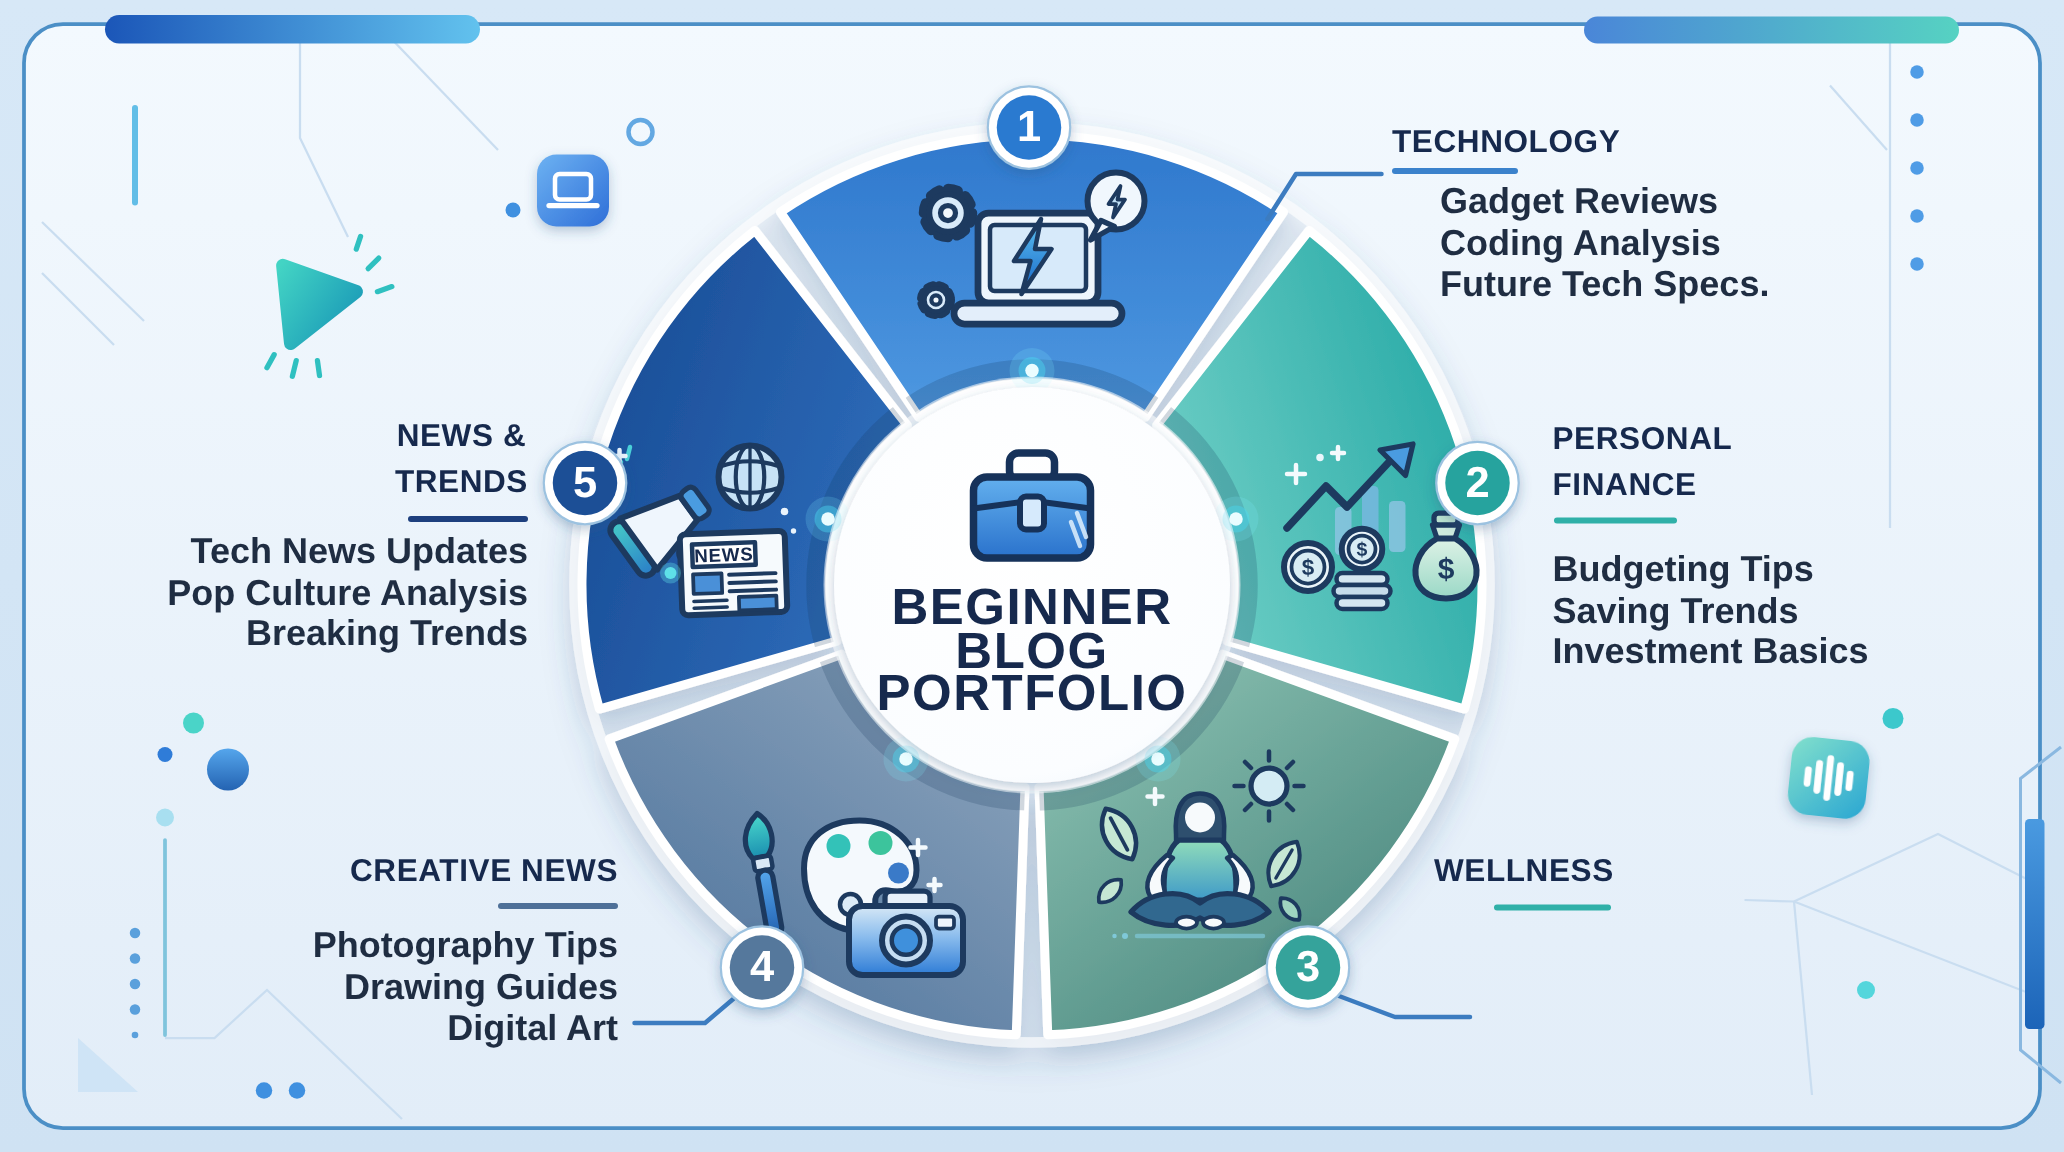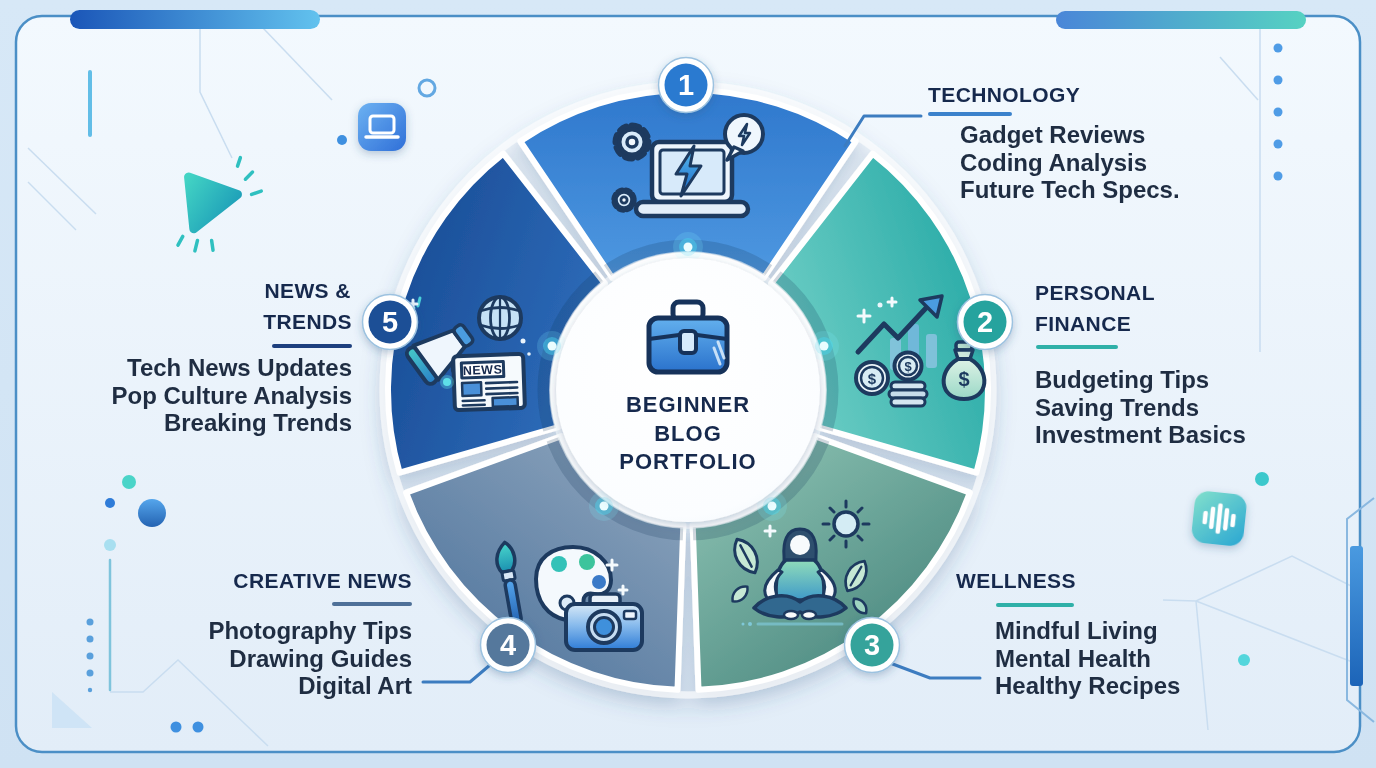--- a/index.html
+++ b/index.html
@@ -16,21 +16,21 @@
   .cat-items{font-weight:700;color:#1f2d42;font-size:24px;line-height:27.5px;}
   .cat-items div{display:block;}
   .align-r{text-align:right;}
   .badge-num{
     position:absolute;width:56px;height:56px;margin-left:-28px;margin-top:-28px;
     display:flex;align-items:center;justify-content:center;
     color:#ffffff;font-weight:700;font-size:29px;pointer-events:none;
   }
   .center-title{
     position:absolute;left:688px;top:391px;transform:translateX(-50%);
-    text-align:center;color:#16294d;font-weight:700;font-size:22px;line-height:28.5px;letter-spacing:1px;
+    text-align:center;color:#16294d;font-weight:700;font-size:34px;line-height:28.5px;letter-spacing:1px;
   }
   .center-title span{display:block;}
   
   .t-tech-title{left:928px;top:79px;}
   .t-tech-items{left:960px;top:121px;}
   .t-fin-title{left:1035px;top:277px;}
   .t-fin-items{left:1035px;top:356px;margin-top:10px;}
   .t-well-title{left:956px;top:565px;}
   .t-well-items{left:995px;top:617px;}
   .t-crea-title{right:964px;top:565px;}
@@ -494,25 +494,20 @@
 </div>
 <div class="txt cat-items t-fin-items">
   <div>Budgeting Tips</div>
   <div>Saving Trends</div>
   <div>Investment Basics</div>
 </div>
 
 <div class="txt cat-title t-well-title">
   <span>WELLNESS</span>
 </div>
-<div class="txt cat-items t-well-items">
-  <div>Mindful Living</div>
-  <div>Mental Health</div>
-  <div>Healthy Recipes</div>
-</div>
 
 <div class="txt cat-title align-r t-crea-title">
   <span>CREATIVE NEWS</span>
 </div>
 <div class="txt cat-items align-r t-crea-items">
   <div>Photography Tips</div>
   <div>Drawing Guides</div>
   <div>Digital Art</div>
 </div>
 

